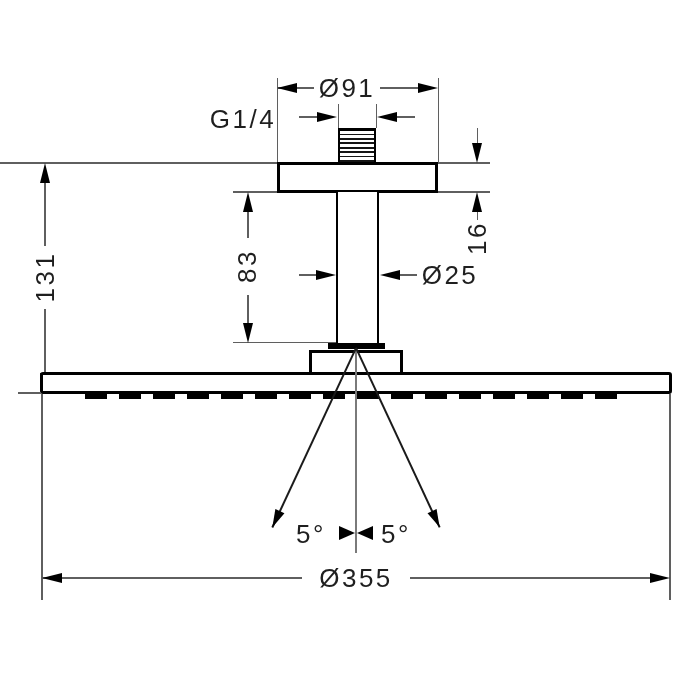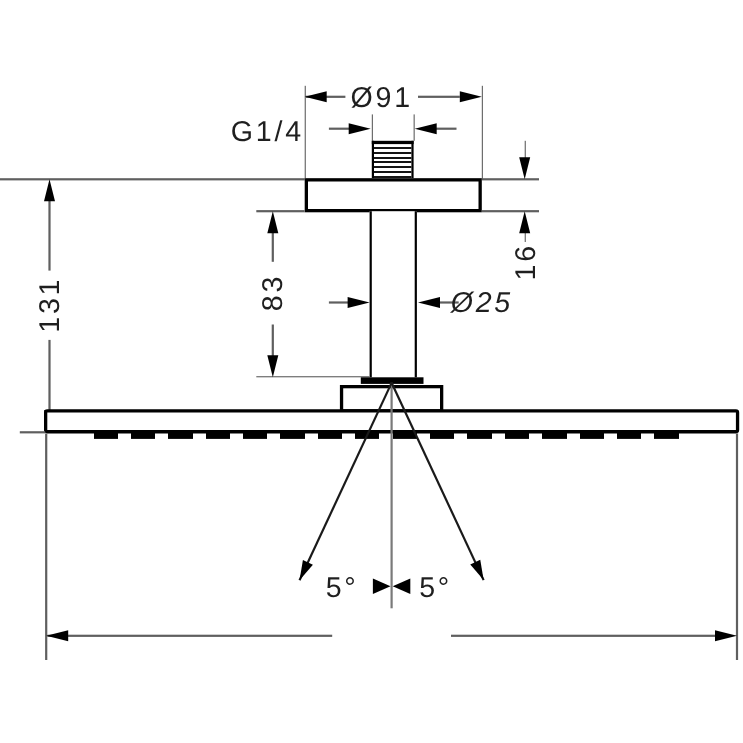--- a/index.html
+++ b/index.html
@@ -83,21 +83,21 @@
   <div class="lnv" style="left:247.3px; top:211px; height:27px;"></div>
   <div class="lnv" style="left:247.3px; top:295px; height:29px;"></div>
   <div class="ar ar-up" style="left:242.5px; top:192px;"></div>
   <div class="ar ar-down" style="left:242.5px; top:322.5px;"></div>
   <div class="lbl rot" style="left:247px; top:266px;">83</div>
 
   <div class="lnh" style="left:299px; top:274.3px; width:18px;"></div>
   <div class="lnh" style="left:399.5px; top:274.3px; width:17px;"></div>
   <div class="ar ar-right" style="left:316px; top:269.5px;"></div>
   <div class="ar ar-left" style="left:379.5px; top:269.5px;"></div>
-  <div class="lbl" style="left:438px; top:275px;font-style:italic;">Ø25</div>
+  <div class="lbl" style="left:450px; top:275px;">Ø25</div>
 
   <div class="lnh" style="left:438px; top:191.3px; width:52px;"></div>
   <div class="lnv" style="left:476.8px; top:128px; height:16px;"></div>
   <div class="lnv" style="left:476.8px; top:211px; height:9px;"></div>
   <div class="ar ar-down" style="left:472px; top:142.5px;"></div>
   <div class="ar ar-up" style="left:472px; top:192px;"></div>
   <div class="lbl rot" style="left:477px; top:238px;">16</div>
 
   <div class="obj" id="nut"></div>
   <div class="obj" id="block"></div>
@@ -116,14 +116,15 @@
   <div class="ar bt-l" style="left:357px; top:526px;"></div>
   <div class="lbl" style="left:311px; top:534px;">5°</div>
   <div class="lbl" style="left:396px; top:534px;">5°</div>
 
   <div class="lnv" style="left:41.3px; top:394px; height:206px;"></div>
   <div class="lnv" style="left:669.3px; top:394px; height:206px;"></div>
   <div class="lnh" style="left:43px; top:577.3px; width:259px;"></div>
   <div class="lnh" style="left:410px; top:577.3px; width:240px;"></div>
   <div class="ar ar-left" style="left:42px; top:572.5px;"></div>
   <div class="ar ar-right" style="left:650px; top:572.5px;"></div>
+  <div class="lbl" style="left:356px; top:578px;">Ø355</div>
 
 </div>
 
 </body></html>

